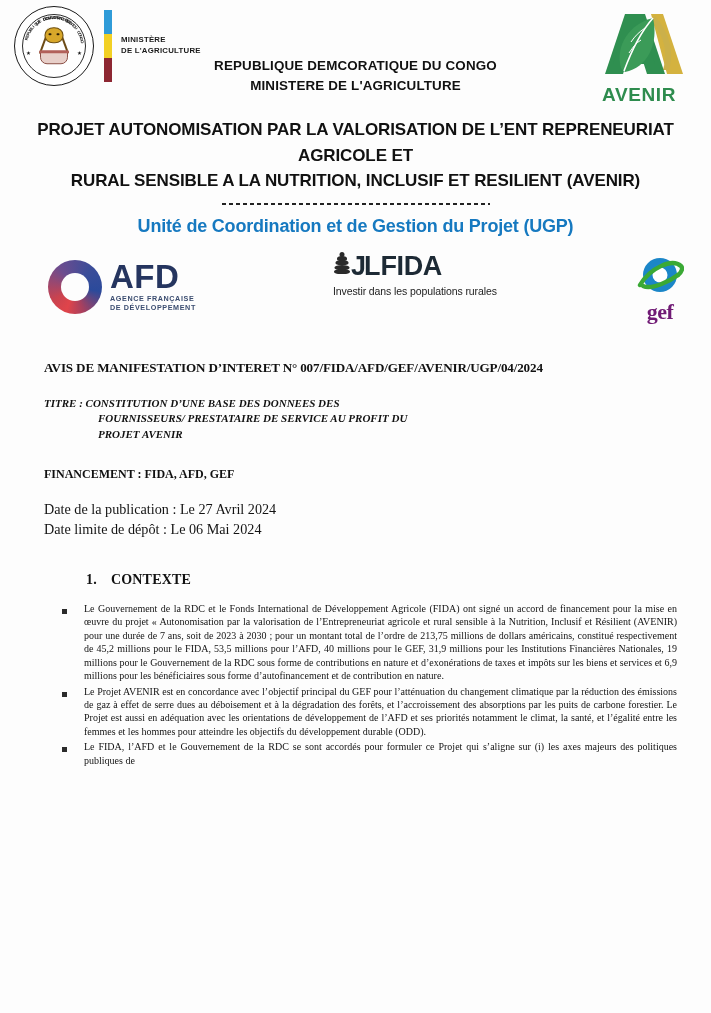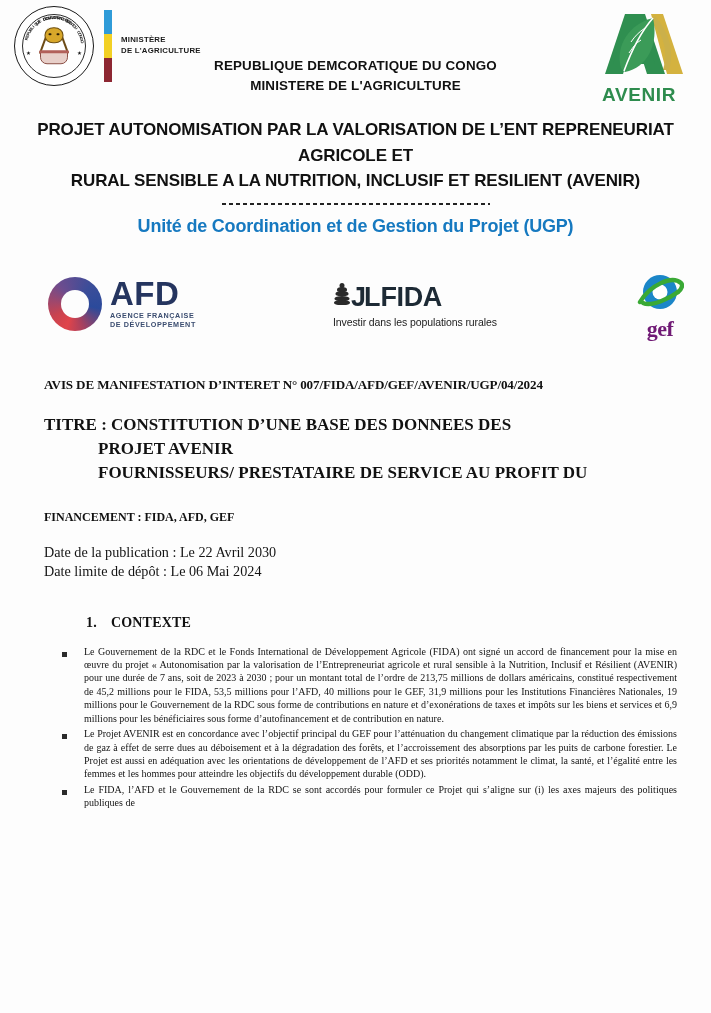--- a/index.html
+++ b/index.html
@@ -246,21 +246,21 @@
     font-weight: bold;
     font-size: 18px;
     letter-spacing: -0.2px;
     color: #1679c0;
   }
 
   
   .partner-row {
     position: relative;
     height: 86px;
-    margin-top: 32px;
+    margin-top: 15px;
     padding-left: 12px;
   }
 
   
   .afd-logo {
     position: absolute;
     left: 48px;
     top: 8px;
     display: flex;
     align-items: center;
@@ -297,21 +297,21 @@
     letter-spacing: 0.6px;
     color: #3b4d70;
     line-height: 1.28;
     margin-top: 2px;
   }
 
   
   .fida-logo {
     position: absolute;
     left: 333px;
-    top: 14px;
+    top: 0;
     text-align: left;
   }
   .fida-top { display: flex; align-items: flex-end; }
   .fida-wheat {
     width: 17px;
     height: 28px;
     position: relative;
     margin-right: 1px;
   }
   .fida-wheat i {
@@ -383,24 +383,25 @@
     font-family: "Liberation Serif", serif;
     font-weight: bold;
     font-size: 13.1px;
     letter-spacing: -0.15px;
     margin-top: 22px;
     color: #111;
   }
   .doc-title {
     font-family: "Liberation Serif", serif;
     font-weight: bold;
-    font-size: 17px;
+    font-size: 11px;
     line-height: 1.42;
     margin-top: 20px;
     color: #111;
+    font-style: italic;
   }
   .doc-title .cont {
     display: block;
     padding-left: 54px;
   }
   .financing {
     font-family: "Liberation Serif", serif;
     font-weight: bold;
     font-size: 12px;
     margin-top: 25px;
@@ -605,28 +606,28 @@
       <div class="gef-word">gef</div>
     </div>
   </div>
 
   <div class="body-wrap">
 
     <div class="ref-line">AVIS DE MANIFESTATION D’INTERET N° 007/FIDA/AFD/GEF/AVENIR/UGP/04/2024</div>
 
     <div class="doc-title">
       <span>TITRE : CONSTITUTION D’UNE BASE DES DONNEES DES</span>
+      <span class="cont">FOURNISSEURS/ PRESTATAIRE DE SERVICE AU PROFIT DU</span>
       <span class="cont">PROJET AVENIR</span>
-      <span class="cont">FOURNISSEURS/ PRESTATAIRE DE SERVICE AU PROFIT DU</span>
     </div>
 
     <div class="financing">FINANCEMENT : FIDA, AFD, GEF</div>
 
     <div class="dates">
-      <div>Date de la publication : Le 22 Avril 2030</div>
+      <div>Date de la publication : Le 27 Avril 2024</div>
       <div>Date limite de dépôt : Le 06 Mai 2024</div>
     </div>
 
     <div class="section-head">
       <span>1.</span>
       <span>CONTEXTE</span>
     </div>
 
     <ul class="bullets">
       <li>Le Gouvernement de la RDC et le Fonds International de Développement Agricole (FIDA) ont signé un accord de financement pour la mise en œuvre du projet « Autonomisation par la valorisation de l’Entrepreneuriat agricole et rural sensible à la Nutrition, Inclusif et Résilient (AVENIR) pour une durée de 7 ans, soit de 2023 à 2030 ; pour un montant total de l’ordre de  213,75 millions de dollars américains, constitué respectivement de 45,2 millions pour le FIDA, 53,5 millions pour l’AFD, 40 millions pour le GEF, 31,9 millions pour les Institutions Financières Nationales, 19 millions  pour le Gouvernement de la RDC sous forme de contributions en nature et d’exonérations de taxes et impôts sur les biens et services  et 6,9 millions pour les bénéficiaires sous forme d’autofinancement et de contribution en nature.</li>

